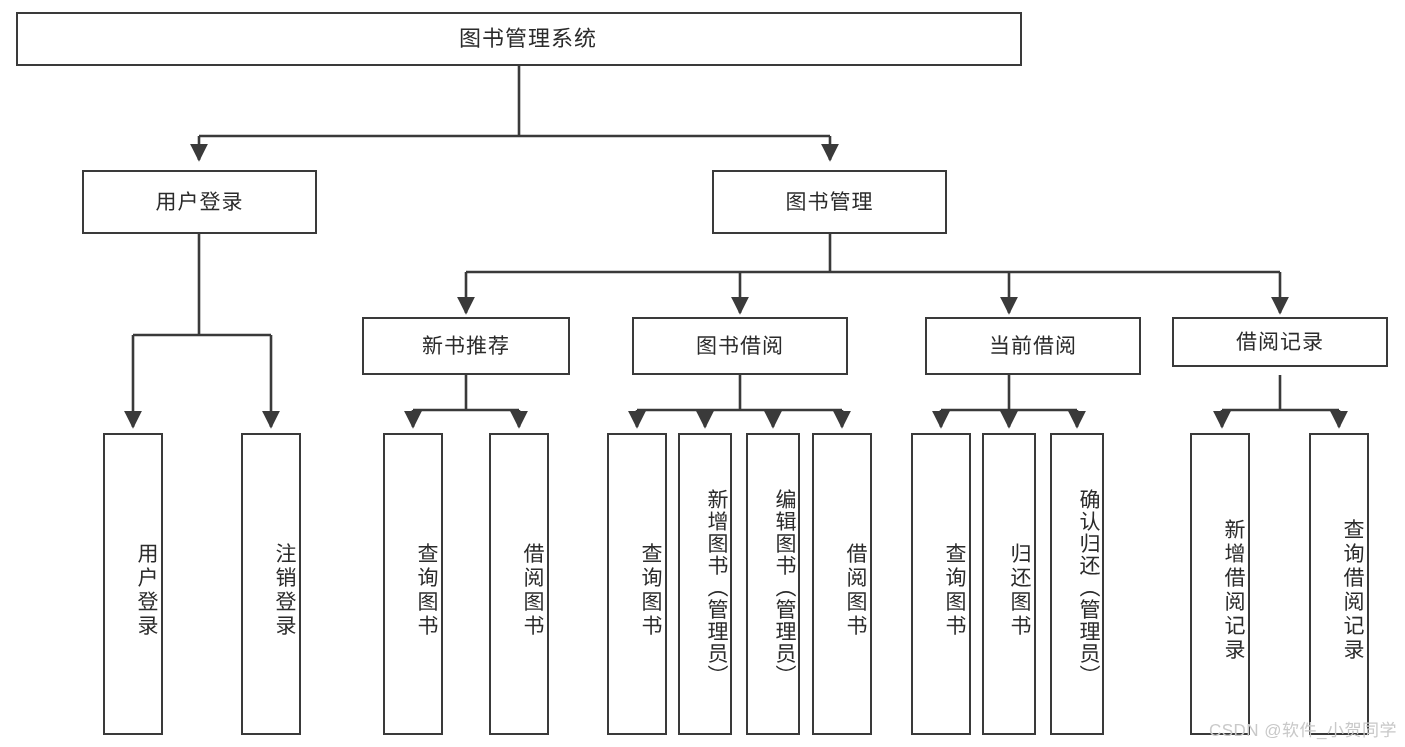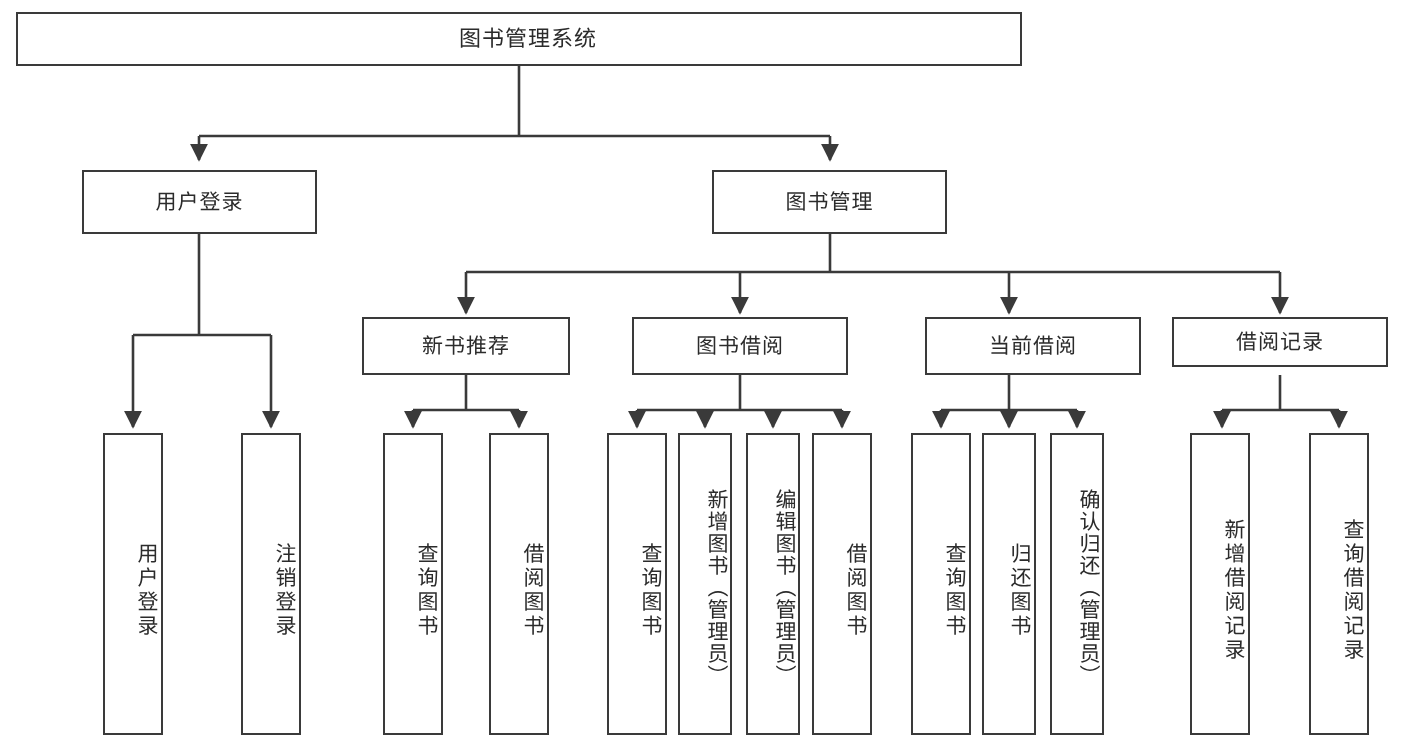--- a/index.html
+++ b/index.html
@@ -158,14 +158,15 @@
   <div class="node v" style="left:911px;top:433px;width:60px;height:302px;">查询图书</div>
 
   <div class="node v" style="left:982px;top:433px;width:54px;height:302px;">归还图书</div>
 
   <div class="node v tall" style="left:1050px;top:433px;width:54px;height:302px;">确认归还（管理员）</div>
 
   <div class="node v" style="left:1190px;top:433px;width:60px;height:302px;">新增借阅记录</div>
 
   <div class="node v" style="left:1309px;top:433px;width:60px;height:302px;">查询借阅记录</div>
 
+  <div id="watermark">CSDN @软件_小贺同学</div>
 
 </div>
 
 </body></html>

